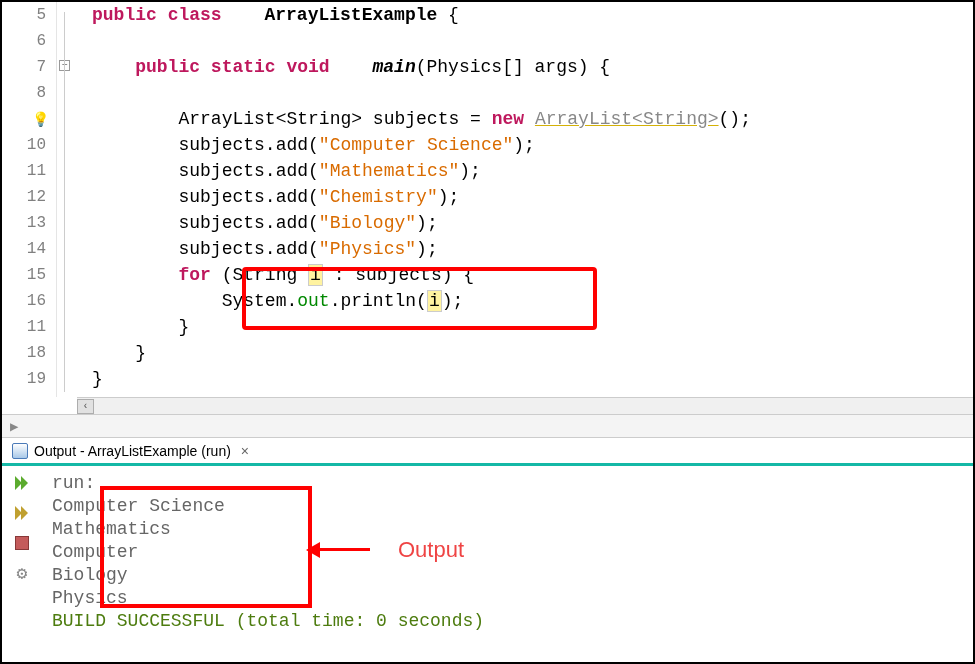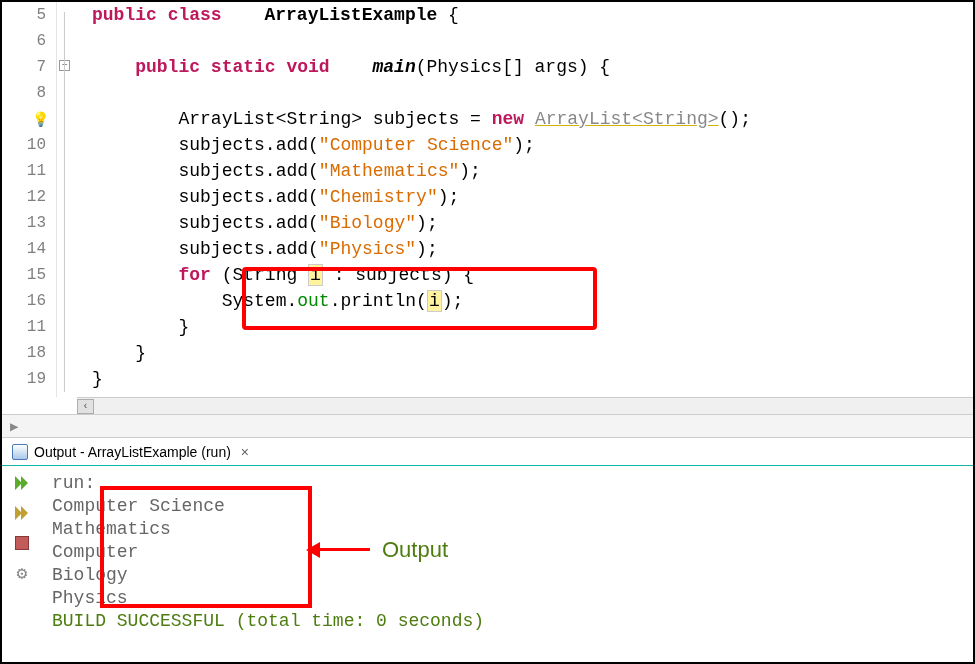--- a/index.html
+++ b/index.html
@@ -126,21 +126,21 @@
     font-size: 14px;
   }
   .output-panel {
     background: #fff;
   }
   .output-header {
     height: 28px;
     display: flex;
     align-items: center;
     padding-left: 6px;
-    border-bottom: 1px solid #14b8a6;
+    border-bottom: 3px solid #14b8a6;
     background: #fff;
     font-family: "Segoe UI", Tahoma, sans-serif;
     font-size: 14px;
   }
   .output-tab {
     display: flex;
     align-items: center;
     padding: 2px 4px;
     gap: 6px;
   }
@@ -218,24 +218,24 @@
   .arrow-head {
     width: 0; height: 0;
     border-top: 8px solid transparent;
     border-bottom: 8px solid transparent;
     border-right: 14px solid #ff0000;
     position: absolute;
     left: -14px;
     top: -6px;
   }
   .output-label {
-    color: #4d7c0f;
+    color: #ef4444;
     font-size: 22px;
     font-family: Arial, sans-serif;
-    margin-left: 12px;
+    margin-left: 28px;
   }
 </style>
 </head>
 <body>
 
 <div class="editor-area">
   <div class="gutter">
     <div class="gutter-row">5</div>
     <div class="gutter-row">6</div>
     <div class="gutter-row">7</div>

